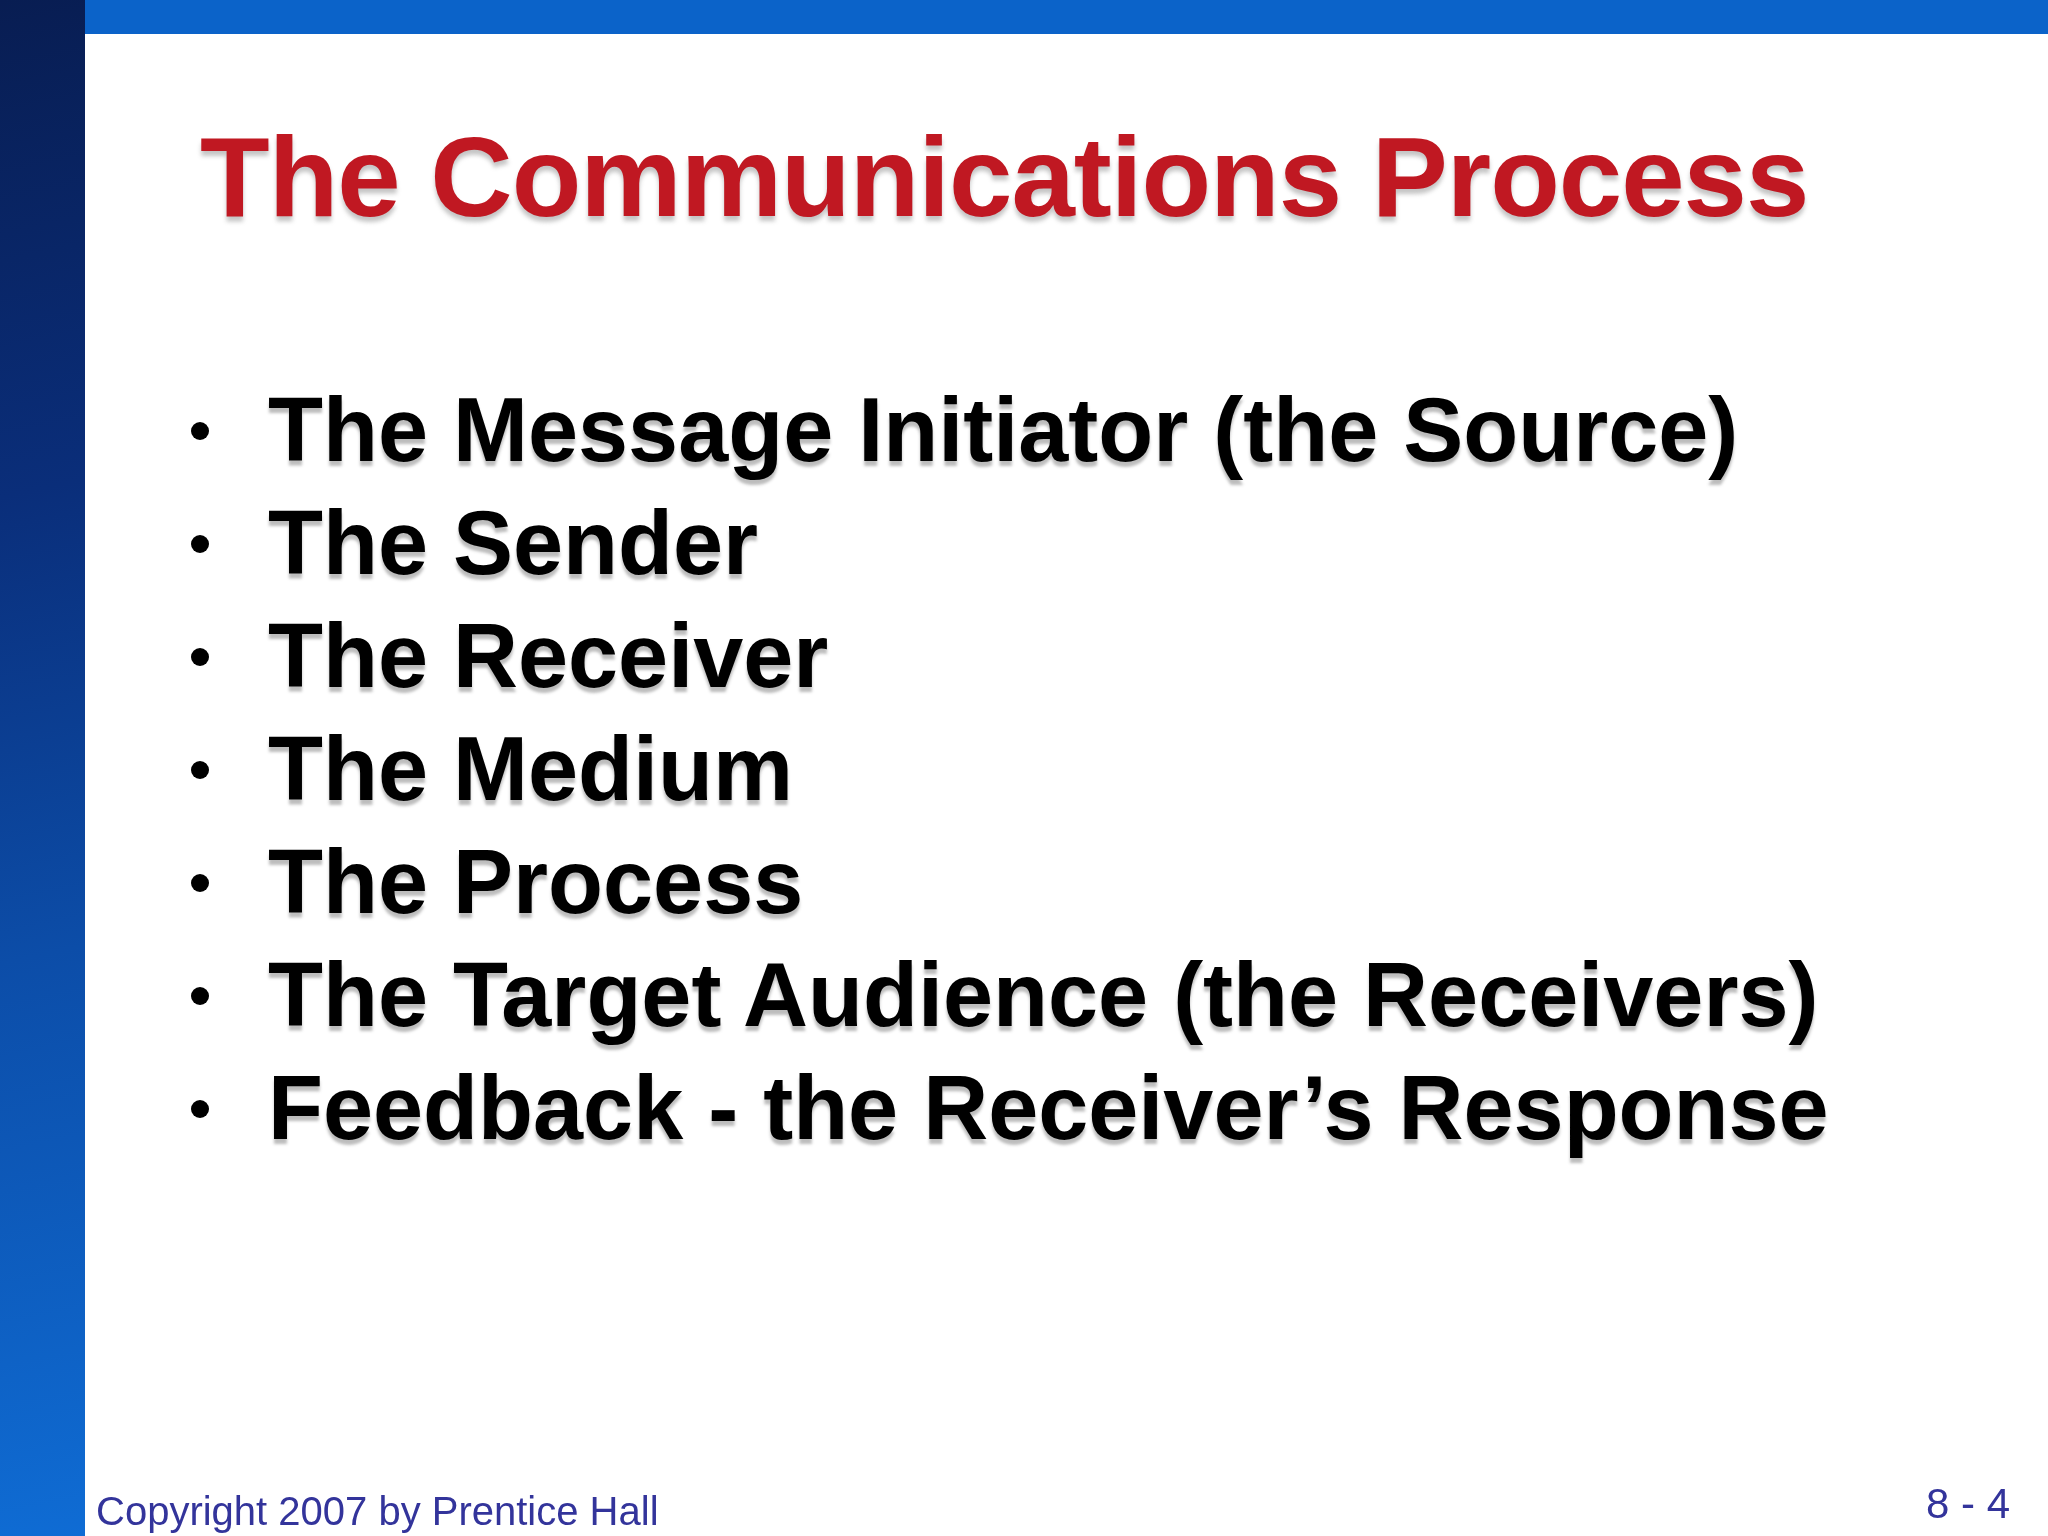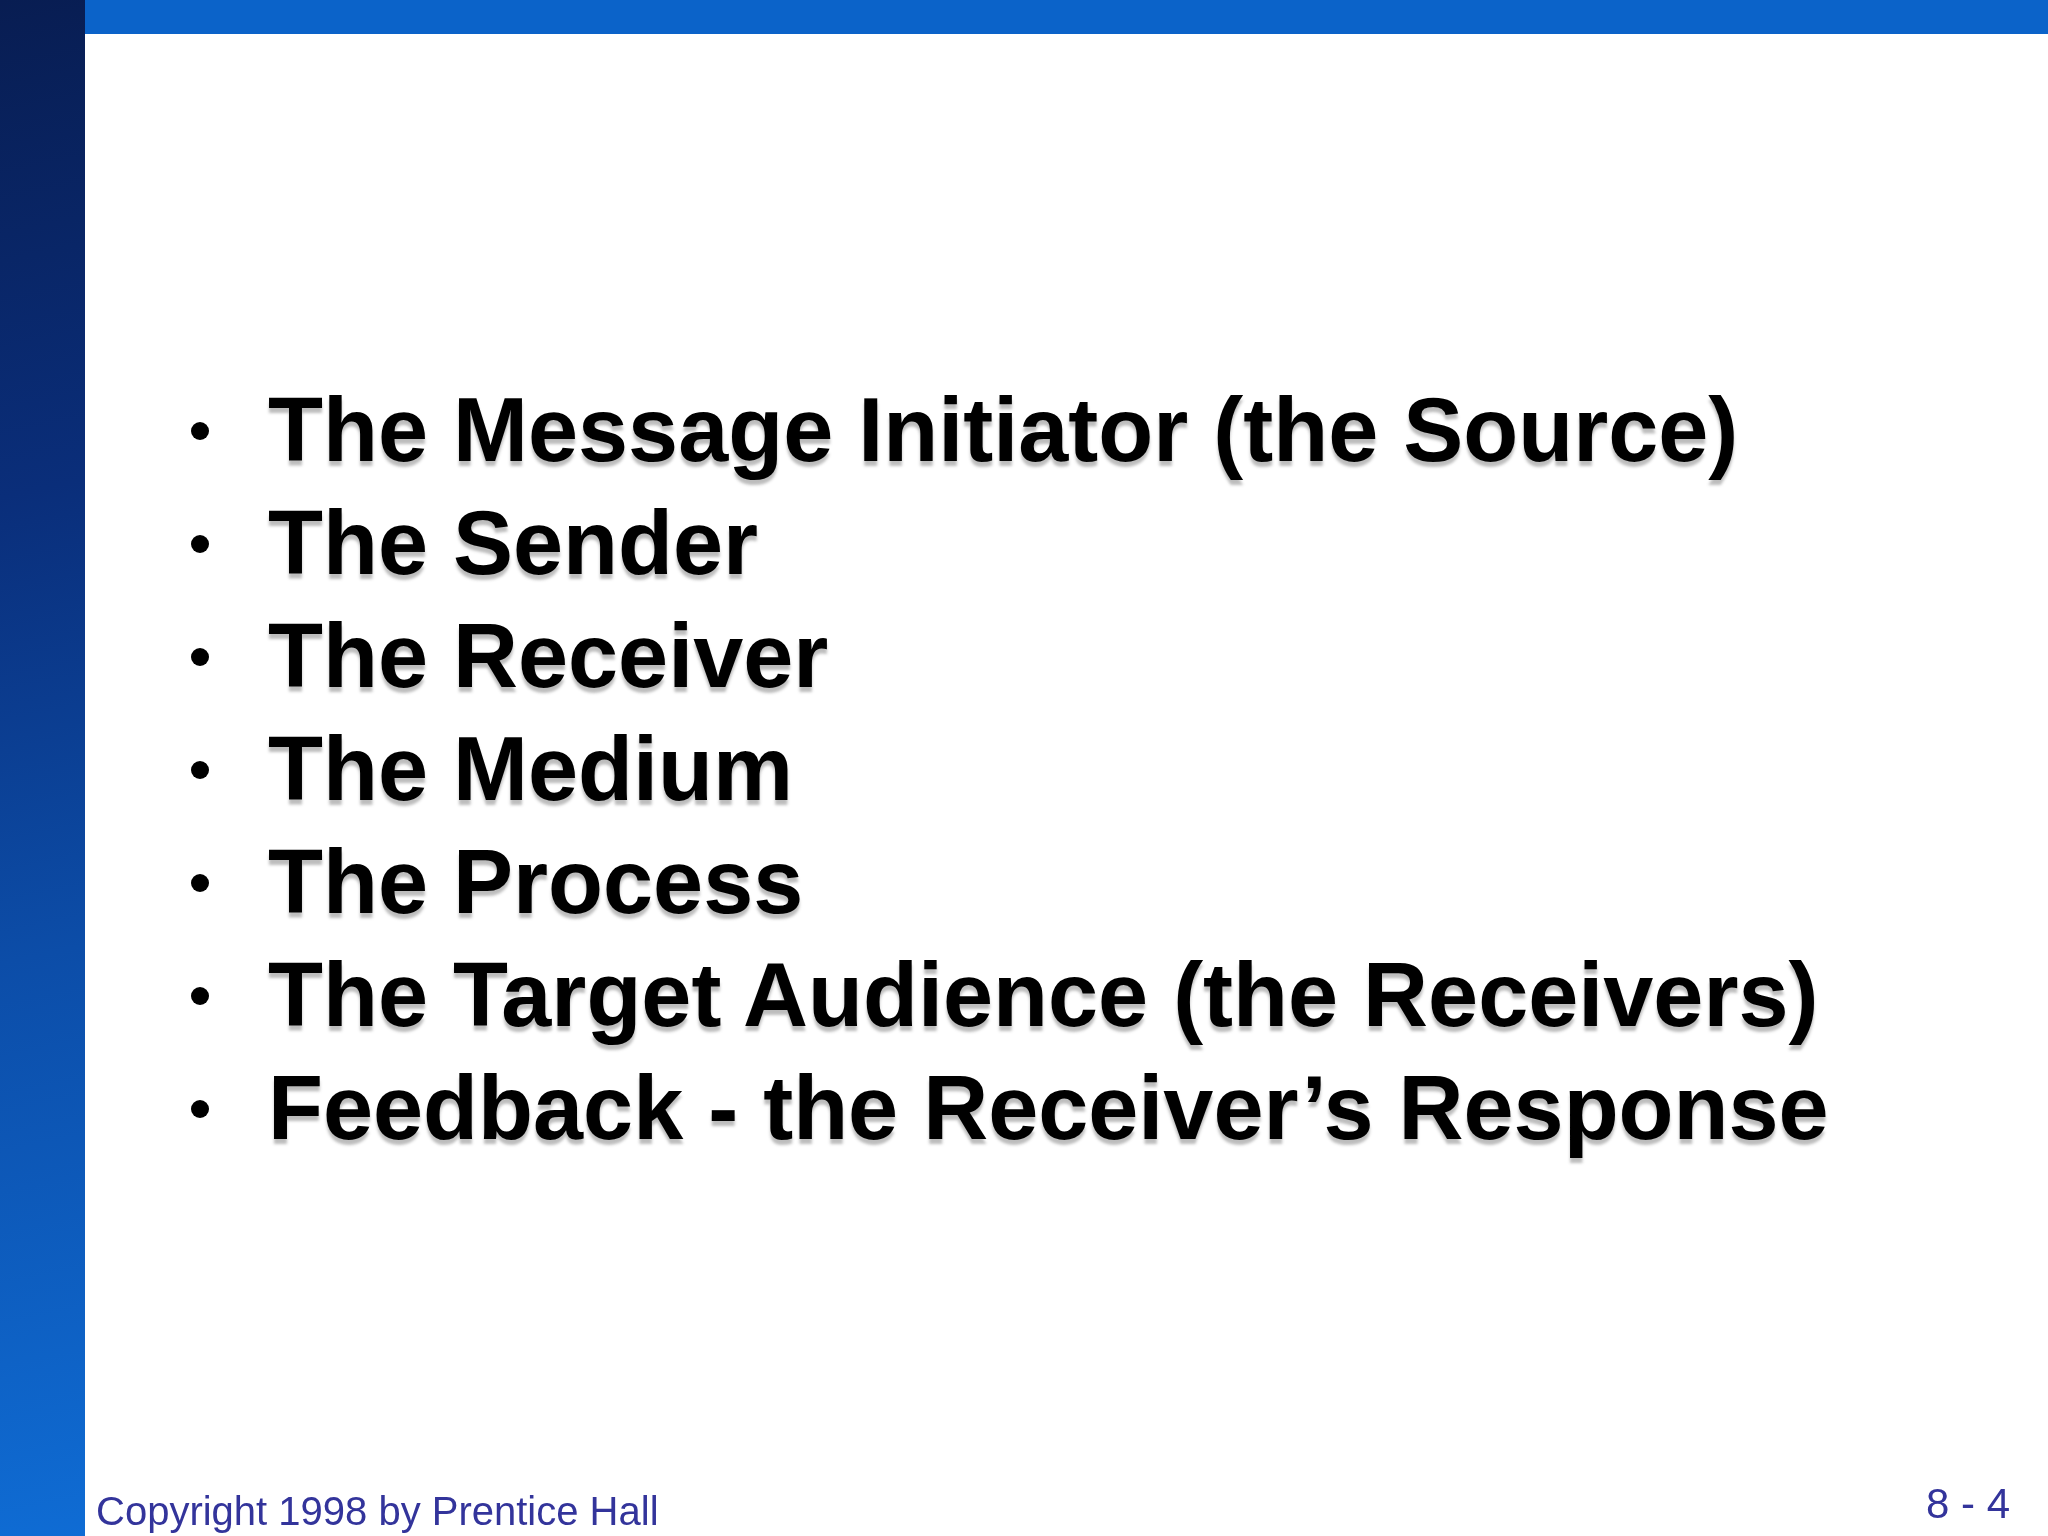--- a/index.html
+++ b/index.html
@@ -94,20 +94,21 @@
     white-space: nowrap;
   }
 </style>
 </head>
 <body>
 
 <div class="slide">
   <div class="top-bar"></div>
   <div class="left-bar"></div>
 
+  <div class="slide-title">The Communications Process</div>
 
   <ul class="bullet-list">
     <li class="bullet-item">
       <span class="bullet-dot"></span>
       <span>The Message Initiator (the Source)</span>
     </li>
     <li class="bullet-item">
       <span class="bullet-dot"></span>
       <span>The Sender</span>
     </li>
@@ -126,16 +127,16 @@
     <li class="bullet-item">
       <span class="bullet-dot"></span>
       <span>The Target Audience (the Receivers)</span>
     </li>
     <li class="bullet-item">
       <span class="bullet-dot"></span>
       <span>Feedback - the Receiver’s Response</span>
     </li>
   </ul>
 
-  <div class="footer-copyright">Copyright 1998 by Prentice Hall</div>
+  <div class="footer-copyright">Copyright 2007 by Prentice Hall</div>
 
   <div class="footer-page">8 - 4</div>
 </div>
 
 </body></html>

